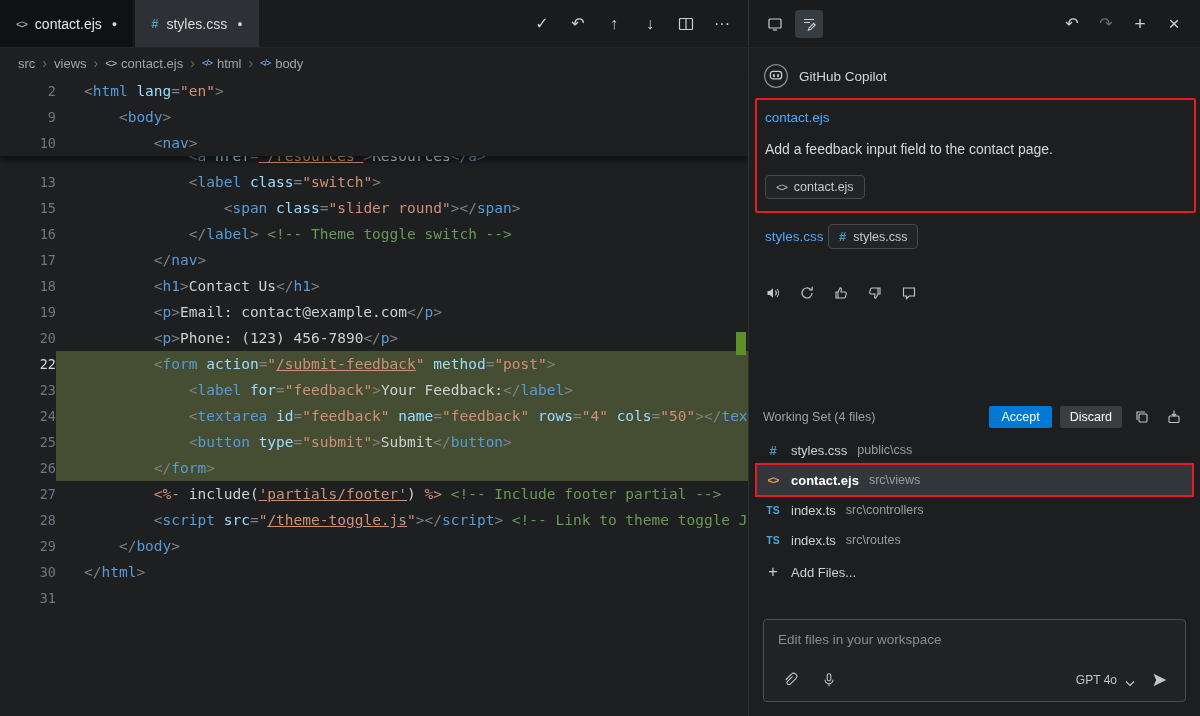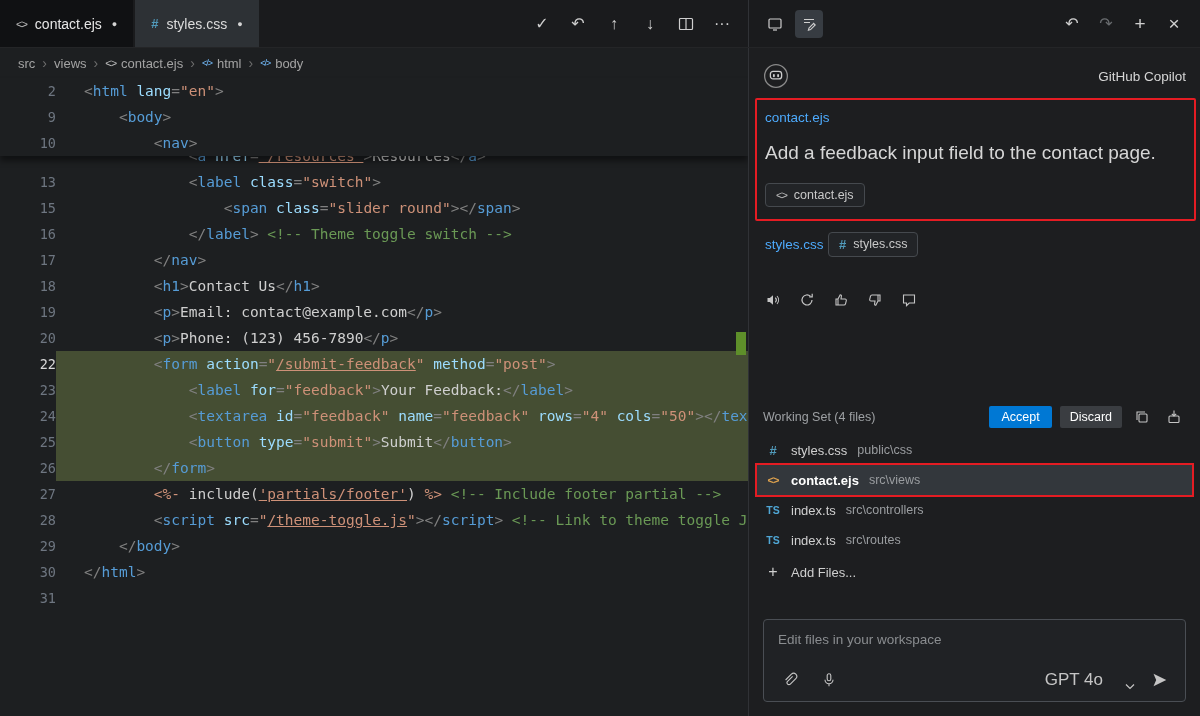--- a/index.html
+++ b/index.html
@@ -48,25 +48,25 @@
   .c-s { color:#ce9178; } .c-u { color:#ce9178; text-decoration:underline; }
   .c-x { color:#cfcfcf; } .c-c { color:#6a9955; }
   .sticky { position:relative; z-index:2; background:#1d1f21; box-shadow:0 5px 6px rgba(0,0,0,0.45); }
   .partial { height:13px; overflow:hidden; }
   .partial .row { transform:translateY(-13px); }
   .ruler-marker { position:absolute; right:2px; top:284px; width:10px; height:23px; background:#5e8f2a; }
 
   
   .panel { flex:1; background:#1d1e20; border-left:1px solid #303236; display:flex; flex-direction:column;
            padding:10px 14px 14px; overflow:hidden; }
-  .cp-header { display:flex; align-items:center; gap:10px; height:36px; font-size:13.5px; color:#d6d6d6; flex:0 0 auto;justify-content:space-between; }
+  .cp-header { display:flex; align-items:center; gap:10px; height:36px; font-size:13.5px; color:#d6d6d6; flex:0 0 auto; }
   .message { border:2px solid transparent; border-radius:2px; padding:4px 8px 12px; margin:4px -10px 0 -8px; }
   .message.annotated { border-color:#e51c23; }
   .msg-link { color:#4daafc; font-size:13.5px; display:inline-block; margin:6px 0 0; cursor:pointer; }
-  .msg-text { color:#d6d6d6; font-size:19px; line-height:1.5; margin:13px 0 15px; }
+  .msg-text { color:#d6d6d6; font-size:14px; line-height:1.5; margin:13px 0 15px; }
   .chip { display:inline-flex; align-items:center; gap:7px; border:1px solid #45494e; background:#222427;
           border-radius:4px; padding:4px 10px; font-size:12.5px; color:#c9c9c9; cursor:pointer; }
   .action-row { display:flex; gap:7px; margin:16px 0 0 -4px; flex:0 0 auto; }
   .act { width:27px; height:27px; display:flex; align-items:center; justify-content:center; color:#c5c5c5;
          border-radius:4px; cursor:pointer; }
   .flex-spacer { flex:1; }
 
   .ws-header { display:flex; align-items:center; gap:8px; height:32px; font-size:12.5px; color:#9da0a3; flex:0 0 auto; }
   .ws-title { flex:1; }
   .btn { border:none; border-radius:2px; font-size:12.5px; font-family:inherit; padding:4px 12px; cursor:pointer; }
@@ -83,21 +83,21 @@
   .ws-add { display:flex; align-items:center; gap:8px; height:30px; padding:0 8px; margin:2px -8px 0;
             font-size:13px; color:#cfcfcf; cursor:pointer; flex:0 0 auto; }
   .ws-add .plus { font-size:16px; width:20px; text-align:center; }
 
   .chat-box { border:1px solid #4a4e54; border-radius:4px; background:#202225; margin-top:32px;
               padding:10px 12px 8px; flex:0 0 auto; }
   .chat-input { width:100%; background:transparent; border:none; outline:none; color:#cccccc;
                 font-size:13.5px; font-family:inherit; }
   .chat-input::placeholder { color:#8a8d90; }
   .chat-bottom { display:flex; align-items:center; gap:12px; margin-top:18px; }
-  .model { margin-left:auto; display:flex; align-items:flex-end; gap:22px; font-size:17px; color:#c5c5c5; cursor:pointer; }
+  .model { margin-left:auto; display:flex; align-items:flex-end; gap:8px; font-size:12px; color:#c5c5c5; cursor:pointer; }
   .send { width:26px; height:26px; display:flex; align-items:center; justify-content:center; color:#c5c5c5; cursor:pointer; }
 </style>
 </head>
 <body>
 
 <div class="topbar">
   <div class="tb-left">
     <div class="tab active">
       <span class="fi ic-ejs-tab">&lt;&gt;</span>
       <span>contact.ejs</span>

